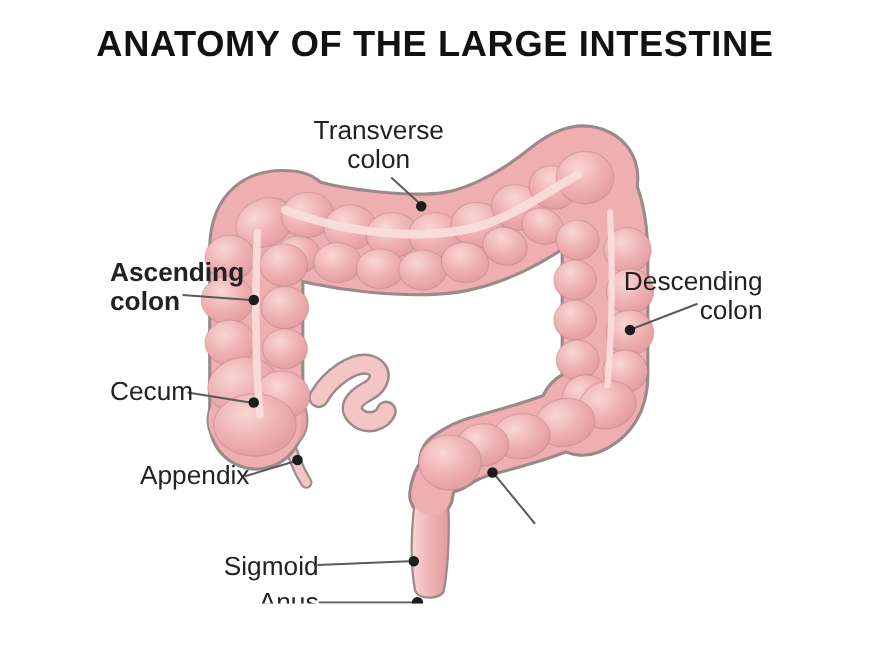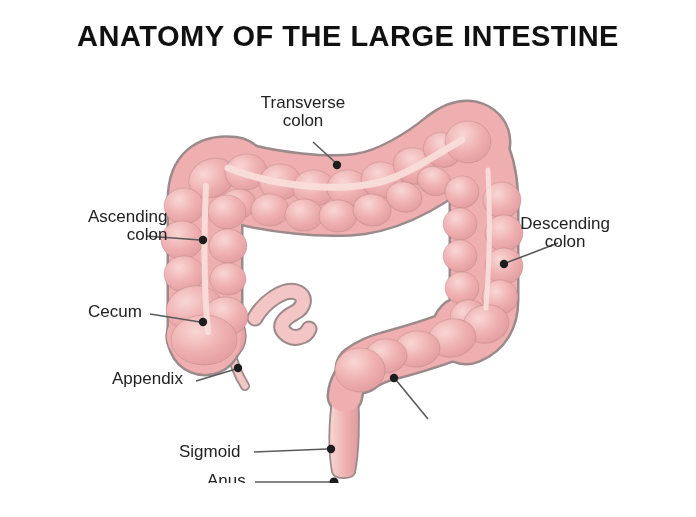--- a/index.html
+++ b/index.html
@@ -7,28 +7,28 @@
     position:relative;width:696px;height:483px;overflow:hidden;
     background:var(--bg,#fff);
     font-family:"Liberation Sans","DejaVu Sans",sans-serif;
   }
   .page-title{
     position:absolute;top:20px;left:0;width:696px;margin:0;
     text-align:center;font-size:29px;font-weight:700;letter-spacing:.5px;
     color:var(--title-text,#111);
   }
   .label{
-    position:absolute;font-size:17px;font-weight:500;line-height:1.08;
+    position:absolute;font-size:21px;font-weight:500;line-height:1.08;
     color:var(--text,#222);white-space:pre-line;
   }
   .lbl-transverse{left:230px;top:94px;width:146px;text-align:center;}
-  .lbl-ascending{left:88px;top:208px;text-align:right;}
+  .lbl-ascending{left:88px;top:208px;text-align:left;font-weight:bold;}
   .lbl-cecum{left:88px;top:303px;}
   .lbl-appendix{left:112px;top:370px;text-align:center;}
-  .lbl-descending{right:86px;top:215px;text-align:center;}
+  .lbl-descending{right:86px;top:215px;text-align:right;}
   .lbl-sigmoid{left:381px;top:423px;}
   .lbl-rectum{left:179px;top:443px;}
   .lbl-anus{left:207px;top:472px;text-decoration:underline;}
   svg.art{position:absolute;left:0;top:0;}
   .tube-out{fill:none;stroke:var(--intestine-outline,#9c8a8a);stroke-linecap:round;stroke-linejoin:round;}
   .tube-in{fill:none;stroke:var(--intestine-pink,#efafb1);stroke-linecap:round;stroke-linejoin:round;}
   .bump{fill:url(#gBump);stroke:rgba(150,110,112,.28);stroke-width:1;}
   .cecum-bulb{fill:url(#gBump);stroke:var(--intestine-outline,#9c8a8a);stroke-width:1.5;}
   .taenia{fill:none;stroke:var(--taenia-highlight,#f8ded9);stroke-linecap:round;opacity:.92;}
   .leader{stroke:var(--leader-line,#5a5a5a);stroke-width:1.6;fill:none;}

